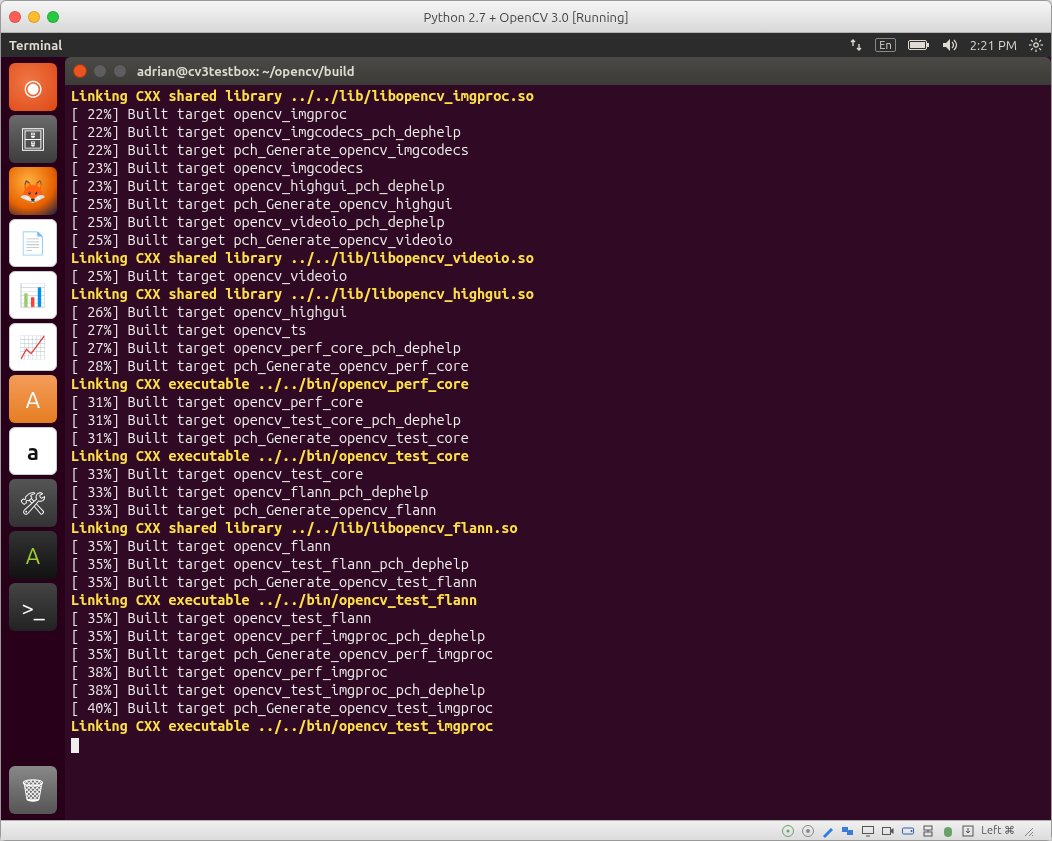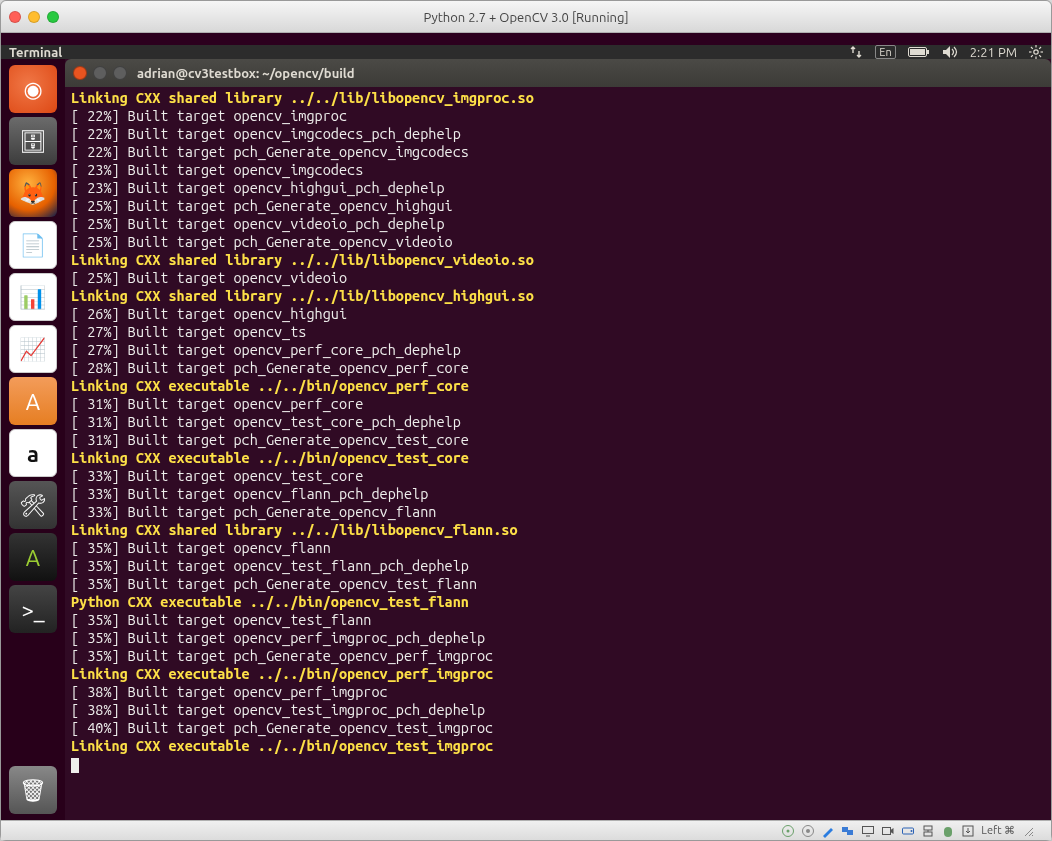--- a/index.html
+++ b/index.html
@@ -48,28 +48,27 @@
 
 
 .vm-area {
   flex: 1;
   background: #2c001e;
   display: flex;
   flex-direction: column;
   position: relative;
 }
 .ubuntu-topbar {
-  height: 14px;
+  height: 24px;
   background: #2c2c2c;
   display: flex;
   align-items: center;
   padding: 0 8px;
   color: #dfdbd2;
   font-size: 13px;
-  margin-top: 12px;
 }
 .ubuntu-topbar .app-name { font-weight: bold; }
 .panel-right {
   margin-left: auto;
   display: flex;
   align-items: center;
   gap: 12px;
   color: #dfdbd2;
 }
 .panel-right svg { display: block; }
@@ -278,25 +277,24 @@
 [ 31%] Built target opencv_test_core_pch_dephelp
 [ 31%] Built target pch_Generate_opencv_test_core
 <span class="link-line">Linking CXX executable ../../bin/opencv_test_core</span>
 [ 33%] Built target opencv_test_core
 [ 33%] Built target opencv_flann_pch_dephelp
 [ 33%] Built target pch_Generate_opencv_flann
 <span class="link-line">Linking CXX shared library ../../lib/libopencv_flann.so</span>
 [ 35%] Built target opencv_flann
 [ 35%] Built target opencv_test_flann_pch_dephelp
 [ 35%] Built target pch_Generate_opencv_test_flann
-<span class="link-line">Python CXX executable ../../bin/opencv_test_flann</span>
+<span class="link-line">Linking CXX executable ../../bin/opencv_test_flann</span>
 [ 35%] Built target opencv_test_flann
 [ 35%] Built target opencv_perf_imgproc_pch_dephelp
 [ 35%] Built target pch_Generate_opencv_perf_imgproc
-<span class="link-line">Linking CXX executable ../../bin/opencv_perf_imgproc</span>
 [ 38%] Built target opencv_perf_imgproc
 [ 38%] Built target opencv_test_imgproc_pch_dephelp
 [ 40%] Built target pch_Generate_opencv_test_imgproc
 <span class="link-line">Linking CXX executable ../../bin/opencv_test_imgproc</span>
 <span class="cursor"></span></div>
         </div>
       </div>
     </div>
   </div>
 

